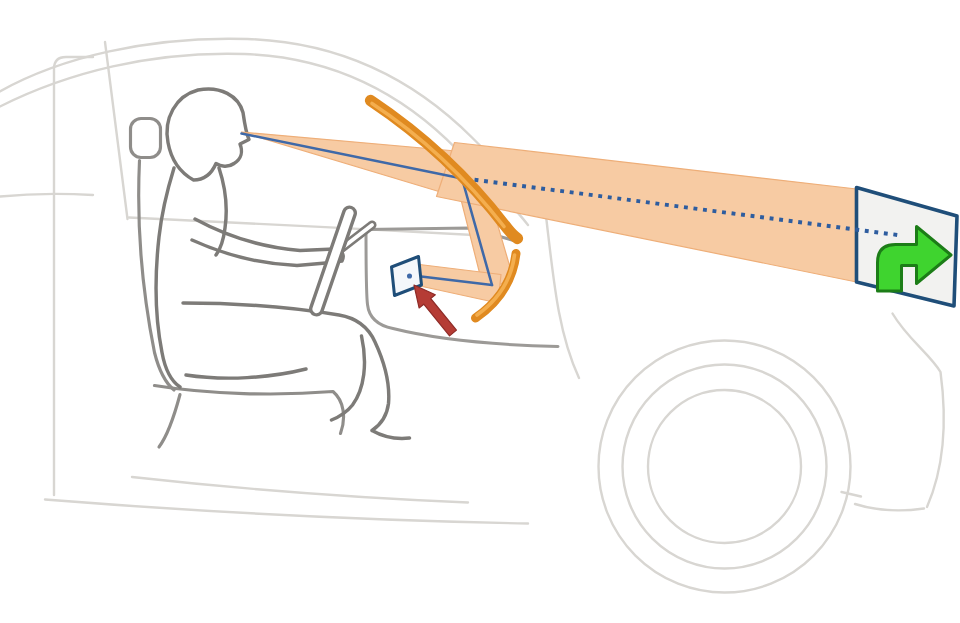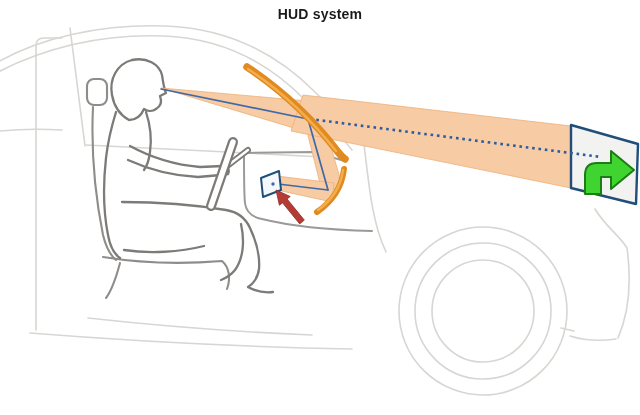--- a/index.html
+++ b/index.html
@@ -114,14 +114,13 @@
 
     <path class="green-arrow" d="M 585,194 L 585,175 Q 585,163 597,163 L 611,163 L 611,151 L 634,170 L 611,189 L 611,177 L 601,177 L 601,194 Z"></path>
 
     <g>
       <path class="projector" d="M 261,178 L 279,171 L 281,190 L 263,197 Z"></path>
       <circle cx="273" cy="184" r="1.7" fill="var(--c-ray-blue)"></circle>
     </g>
     <path class="pointer" d="M 276,190 L 290.2,196.5 L 287.1,199 L 304.3,220.1 L 299.7,223.9 L 282.5,202.8 L 279.4,205.3 Z"></path>
   </svg>
 
-  <div class="title">HUD system</div>
 </div>
 
 </body></html>

